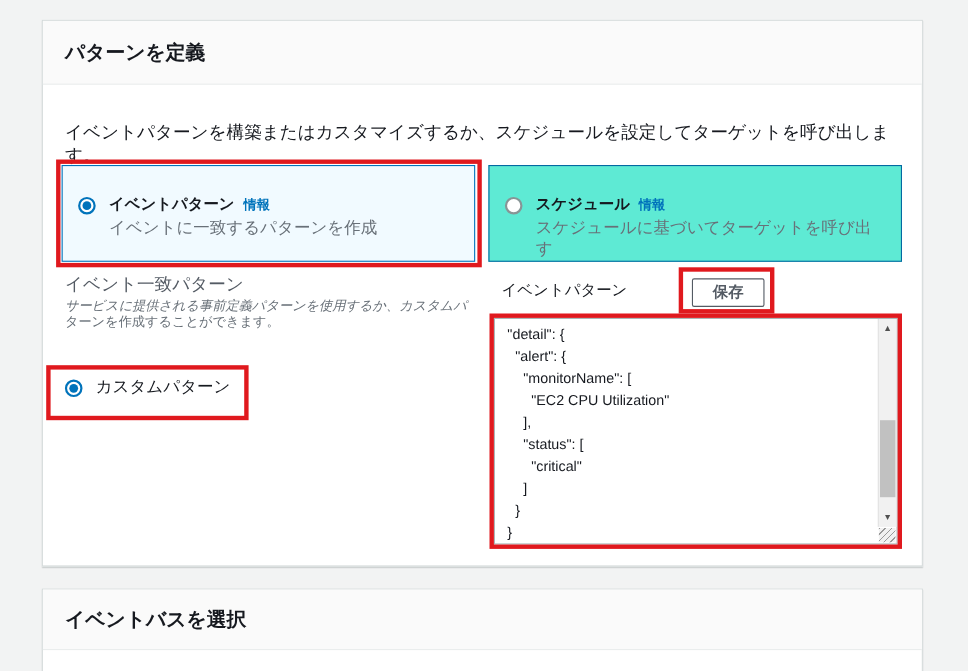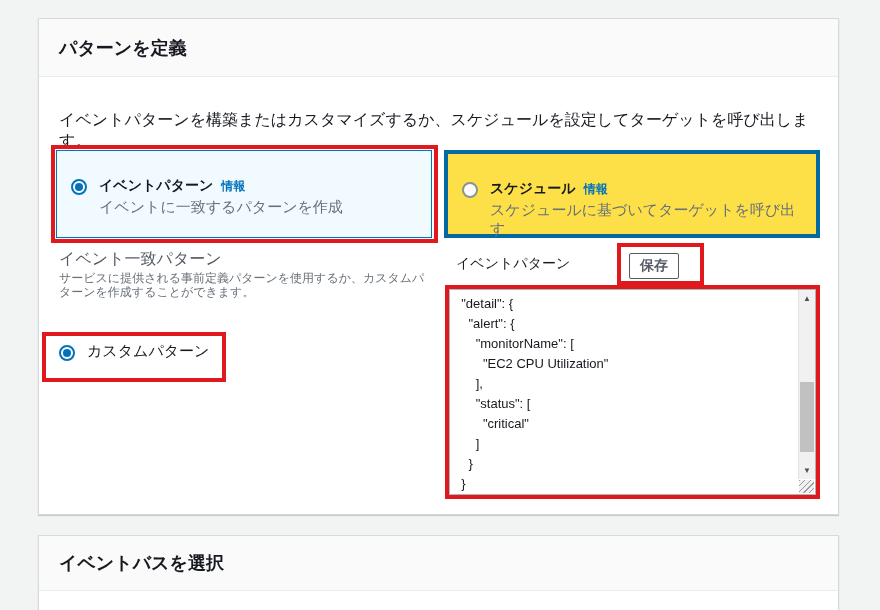--- a/index.html
+++ b/index.html
@@ -40,21 +40,21 @@
     pointer-events:none;
   }
   #annot-tile   { left:12px;  top:126px; width:387px; height:98px; }
   #annot-custom { left:3px;   top:313px; width:184px; height:50px; }
   #annot-save   { left:578px; top:224px; width:87px;  height:42px; }
   #annot-editor { left:406px; top:266px; width:375px; height:214px; }
 
   
   .tile {
     position:absolute; top:131px; width:376px; height:88px;
-    background:#fde047; border:4px solid #0369a1;
+    background:#5eead4; border:1px solid #0369a1;
     display:flex; align-items:flex-start;
     padding:26px 14px 0 14px;
     cursor:pointer;
   }
   .tile.selected { background:#f1faff; border:1px solid #0073bb; }
   #tile-event-pattern { left:17px; }
   #tile-schedule { left:405px; }
 
   .radio {
     width:16px; height:16px; border-radius:50%;
@@ -68,39 +68,39 @@
   }
   .tile-text { margin-left:12px; }
   .tile-label-row { display:flex; align-items:baseline; }
   .tile-label { font-size:14px; font-weight:bold; color:#16191f; }
   .info-link { font-size:12px; font-weight:bold; color:#0073bb; margin-left:8px; cursor:pointer; }
   .tile-desc { font-size:15px; color:#687078; margin-top:3px; }
 
   
   .group-heading { left:20px; top:230px; font-size:16px; color:#545b64; }
   .group-desc { left:20px; font-size:12px; color:#687078; }
-  #group-desc-1 { top:251px; }
+  #group-desc-1 { top:251px;font-style:italic; }
   #group-desc-2 { top:265px; }
   .option-row {
     display:flex; align-items:center; cursor:pointer;
   }
   #option-predefined { left:20px; top:291px; }
   #option-custom { left:20px; top:323px; }
   .option-label { font-size:15px; color:#16191f; margin-left:12px; }
 
   
   .ep-label { left:417px; top:236px; font-size:14px; color:#16191f; }
   .btn {
     position:absolute; top:234px; height:26px;
     background:#fff; border:1px solid #545b64; border-radius:2px;
     font-size:14px; font-weight:bold; color:#545b64;
     display:flex; align-items:center; justify-content:center;
     cursor:pointer; font-family:inherit;
   }
-  #btn-save { left:590px; width:50px; }
+  #btn-save { left:590px; width:66px; }
   #btn-cancel { left:669px; width:105px; }
 
   
   .editor {
     position:absolute; left:410px; top:270px; width:367px; height:206px;
     background:#fff; border:1px solid #aab7b8;
   }
   .editor-code {
     position:absolute; left:0; top:0; right:18px; bottom:0;
     padding:4px 2px 0 4px;

